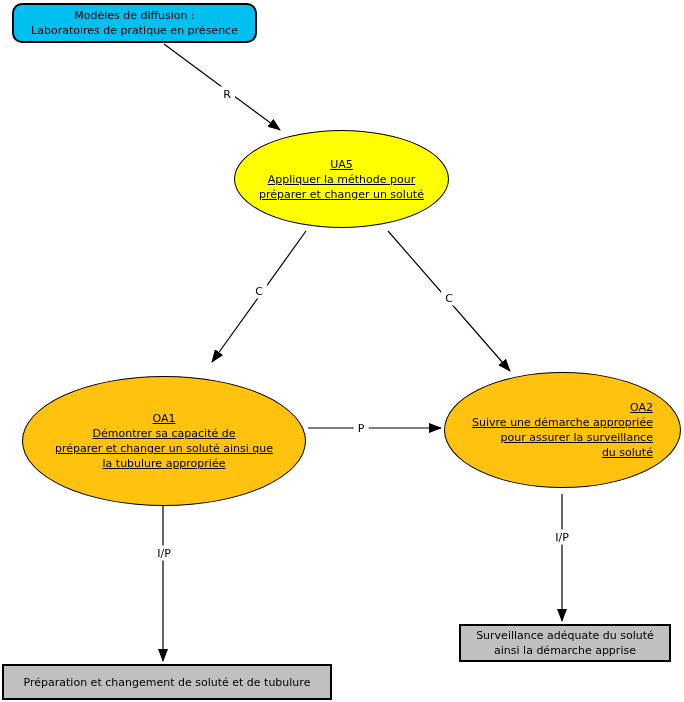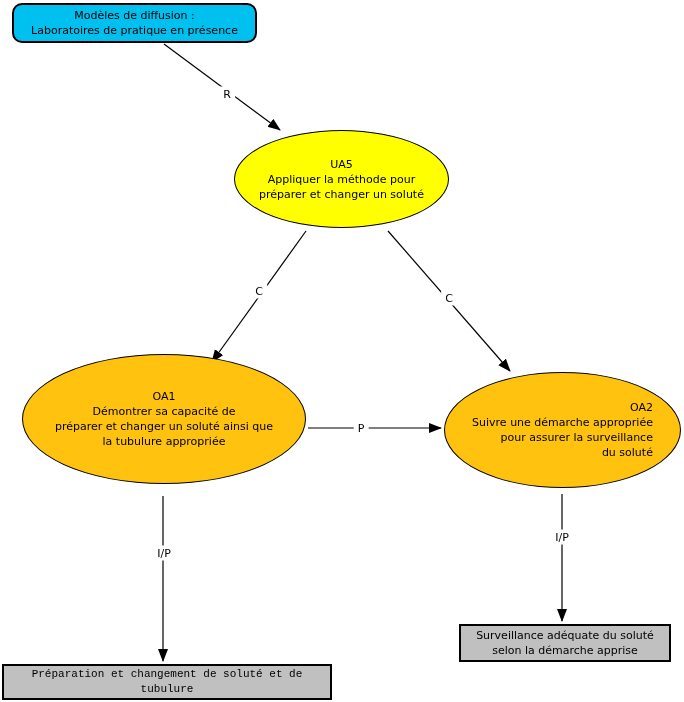--- a/index.html
+++ b/index.html
@@ -26,39 +26,39 @@
     font-size: 11px;
     line-height: 15px;
     border: 1.5px solid #000;
   }
   .node.source {
     left: 12px; top: 3px; width: 245px; height: 40px;
     border-radius: 10px;
     border-width: 2px;
     background: var(--c-source, #00c0f0);
   }
-  .node.ellipse { border-radius: 50%; }
+  .node.ellipse { border-radius: 50%; text-decoration: underline; }
   .node.ua5 {
     left: 234px; top: 130px; width: 215px; height: 98px;
     background: var(--c-ua, #ffff00);
   }
   .node.oa1 {
-    left: 22px; top: 354px; width: 284px; height: 130px;
+    left: 22px; top: 376px; width: 284px; height: 130px;
     background: var(--c-oa, #ffc20e);
   }
   .node.oa2 {
     left: 444px; top: 372px; width: 237px; height: 116px;
     background: var(--c-oa, #ffc20e);
     text-align: right;
   }
   .node.terminal {
     border-width: 2px;
     background: var(--c-terminal, #c0c0c0);
   }
-  .node.result1 { left: 2px; top: 664px; width: 330px; height: 36px; font-family: Liberation Mono, monospace; }
+  .node.result1 { left: 2px; top: 664px; width: 330px; height: 36px; }
   .node.result2 { left: 459px; top: 624px; width: 212px; height: 38px; }
 
   .edge-label {
     position: absolute;
     transform: translate(-50%, -50%);
     background: #ffffff;
     padding: 1px 4px;
     font-size: 11px;
     line-height: 13px;
   }
@@ -101,21 +101,21 @@
 la tubulure appropriée</div>
 
   <div class="node ellipse oa2">OA2
 Suivre une démarche appropriée
 pour assurer la surveillance
 du soluté</div>
 
   <div class="node terminal result1">Préparation et changement de soluté et de tubulure</div>
 
   <div class="node terminal result2">Surveillance adéquate du soluté
-selon la démarche apprise</div>
+ainsi la démarche apprise</div>
 
   <span class="edge-label el-r">R</span>
   <span class="edge-label el-c1">C</span>
   <span class="edge-label el-c2">C</span>
   <span class="edge-label el-p">P</span>
   <span class="edge-label el-ip1">I/P</span>
   <span class="edge-label el-ip2">I/P</span>
 
 </div>
 

